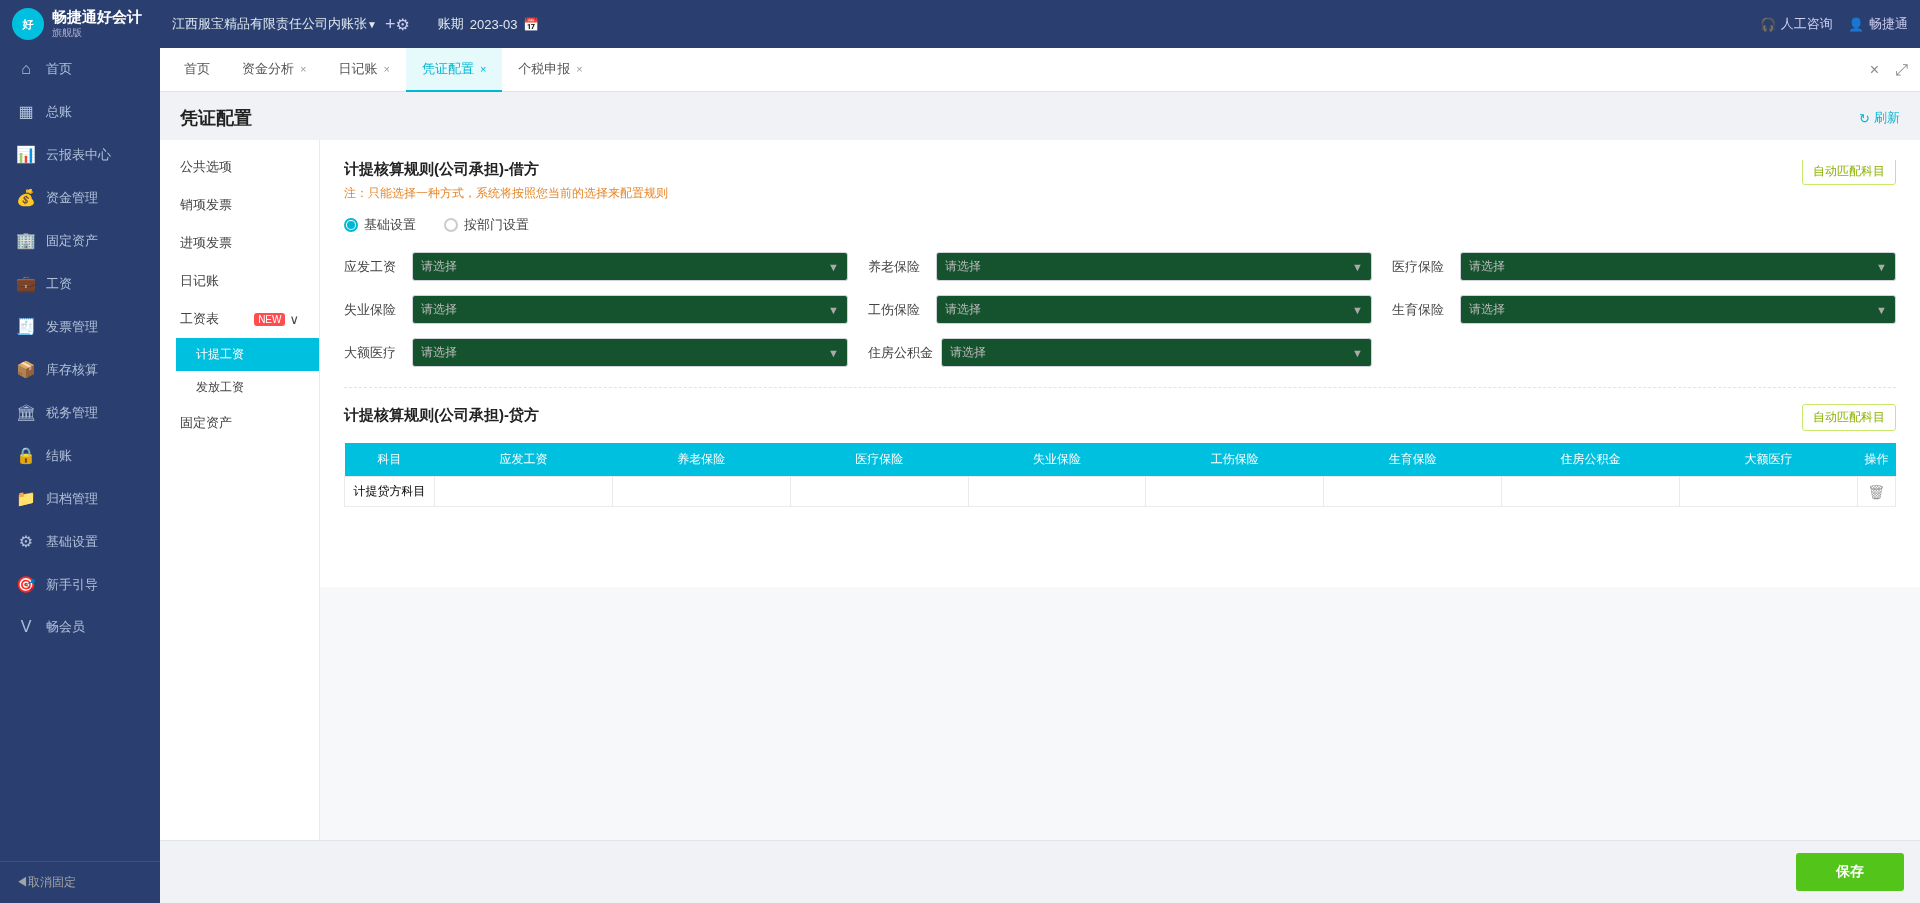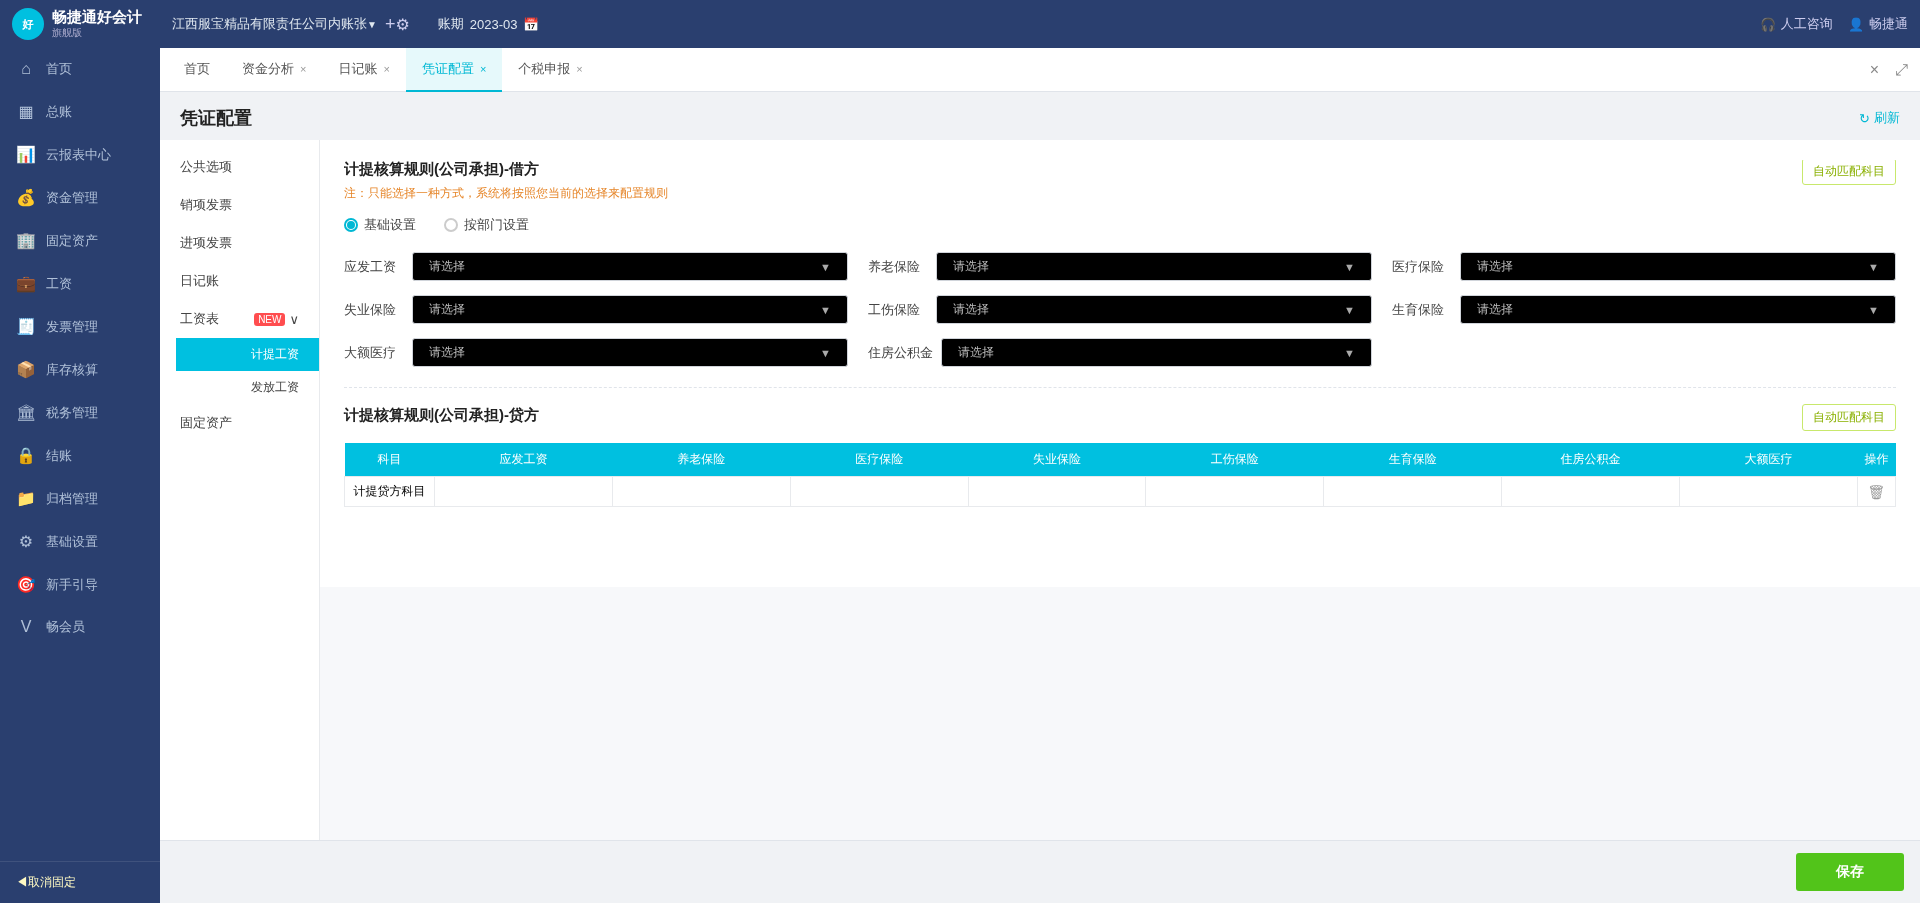--- a/index.html
+++ b/index.html
@@ -19,21 +19,21 @@
     .topbar-add { font-size: 18px; cursor: pointer; color: #cce; margin-left: 8px; }
     .topbar-gear { font-size: 16px; cursor: pointer; color: #cce; }
 
     
     .main-layout { display: flex; flex: 1; overflow: hidden; }
 
     
     .sidebar { width: 160px; background: #2a3f6f; color: #b0c0d8; display: flex; flex-direction: column; flex-shrink: 0; overflow-y: auto; }
     .sidebar-item { display: flex; align-items: center; gap: 10px; padding: 12px 16px; cursor: pointer; font-size: 13px; transition: background 0.2s; }
     .sidebar-icon { font-size: 16px; width: 20px; text-align: center; }
-    .sidebar-cancel { display: flex; align-items: center; gap: 6px; padding: 12px 16px; cursor: pointer; font-size: 12px; color: #fef9c3; margin-top: auto; border-top: 1px solid rgba(255,255,255,0.1); }
+    .sidebar-cancel { display: flex; align-items: center; gap: 6px; padding: 12px 16px; cursor: pointer; font-size: 12px; color: #a3a3a3; margin-top: auto; border-top: 1px solid rgba(255,255,255,0.1); }
 
     
     .content-area { flex: 1; display: flex; flex-direction: column; background: #f0f2f5; overflow: hidden; }
 
     
     .tabbar { display: flex; align-items: center; background: #fff; border-bottom: 1px solid #e0e4ea; height: 44px; padding: 0 8px; flex-shrink: 0; }
     .tab { display: flex; align-items: center; gap: 6px; padding: 0 16px; height: 44px; cursor: pointer; font-size: 13px; color: #555; border-bottom: 2px solid transparent; white-space: nowrap; }
     .tab.active { color: #00b8d4; border-bottom: 2px solid #00b8d4; background: #e6f9fb; }
     .tab .close-btn { font-size: 11px; color: #999; cursor: pointer; }
     .tab.active .close-btn { color: #00b8d4; }
@@ -43,21 +43,21 @@
     
     .page-header { display: flex; align-items: center; justify-content: space-between; padding: 14px 20px 10px; background: #f0f2f5; }
     .page-title { font-size: 18px; font-weight: bold; color: #222; }
     .refresh-btn { display: flex; align-items: center; gap: 4px; color: #00b8d4; font-size: 13px; cursor: pointer; }
 
     
     .left-nav { width: 160px; background: #fff; border-right: 1px solid #e8eaed; flex-shrink: 0; padding: 8px 0; }
     .left-nav-item { padding: 10px 20px; font-size: 13px; color: #444; cursor: pointer; }
     .left-nav-item.active { background: #00c0e0; color: #fff; }
     .left-nav-item.has-sub { display: flex; align-items: center; justify-content: space-between; }
-    .left-nav-sub { padding-left: 16px; text-align: right; }
+    .left-nav-sub { padding-left: 16px; }
     .left-nav-sub .left-nav-item { font-size: 12px; padding: 8px 20px; }
     .new-badge { background: #ff4d4f; color: #fff; font-size: 10px; border-radius: 3px; padding: 1px 4px; margin-left: 4px; }
 
     
     .right-panel { flex: 1; background: #fff; padding: 20px 24px; overflow-y: auto; }
 
     
     .section-title { font-size: 15px; font-weight: bold; color: #222; margin-bottom: 6px; }
     .section-note { color: #e6862a; font-size: 12px; margin-bottom: 14px; }
     .auto-match-btn { background: #fff; border: 1px solid #c8e86c; color: #8ab000; font-size: 12px; padding: 4px 10px; border-radius: 3px; cursor: pointer; float: right; margin-top: -2px; }
@@ -66,21 +66,21 @@
     .radio-group { display: flex; align-items: center; gap: 28px; margin-bottom: 18px; }
     .radio-label { display: flex; align-items: center; gap: 6px; font-size: 13px; color: #444; cursor: pointer; }
     .radio-circle { width: 14px; height: 14px; border-radius: 50%; border: 2px solid #ccc; display: inline-block; position: relative; }
     .radio-circle.selected { border-color: #00b8d4; }
     .radio-circle.selected::after { content: ''; width: 8px; height: 8px; background: #00b8d4; border-radius: 50%; position: absolute; top: 1px; left: 1px; }
 
     
     .form-grid { display: grid; grid-template-columns: repeat(3, 1fr); gap: 14px 20px; margin-bottom: 20px; }
     .form-field { display: flex; align-items: center; gap: 8px; }
     .form-label { font-size: 13px; color: #444; white-space: nowrap; min-width: 60px; }
-    .form-select { flex: 1; border: 1px solid #d0d4da; border-radius: 3px; padding: 5px 16px; font-size: 12px; color: #999; display: flex; align-items: center; justify-content: space-between; cursor: pointer; background: #000000; }
+    .form-select { flex: 1; border: 1px solid #d0d4da; border-radius: 3px; padding: 5px 8px; font-size: 12px; color: #999; display: flex; align-items: center; justify-content: space-between; cursor: pointer; background: #14532d; }
     .form-select .select-arrow { color: #aaa; font-size: 11px; }
 
     
     .section-divider { border: none; border-top: 1px dashed #e0e4ea; margin: 18px 0; }
     .voucher-table { width: 100%; border-collapse: collapse; font-size: 12px; }
     .voucher-table th { background: #00c0e0; color: #fff; padding: 8px 6px; text-align: center; font-weight: normal; white-space: nowrap; }
     .voucher-table td { border: 1px solid #e8eaed; padding: 6px; text-align: center; background: #fff; }
     .voucher-table td input { border: none; outline: none; width: 100%; text-align: center; font-size: 12px; color: #333; background: transparent; }
     .delete-icon { color: #999; cursor: pointer; font-size: 14px; }
 

